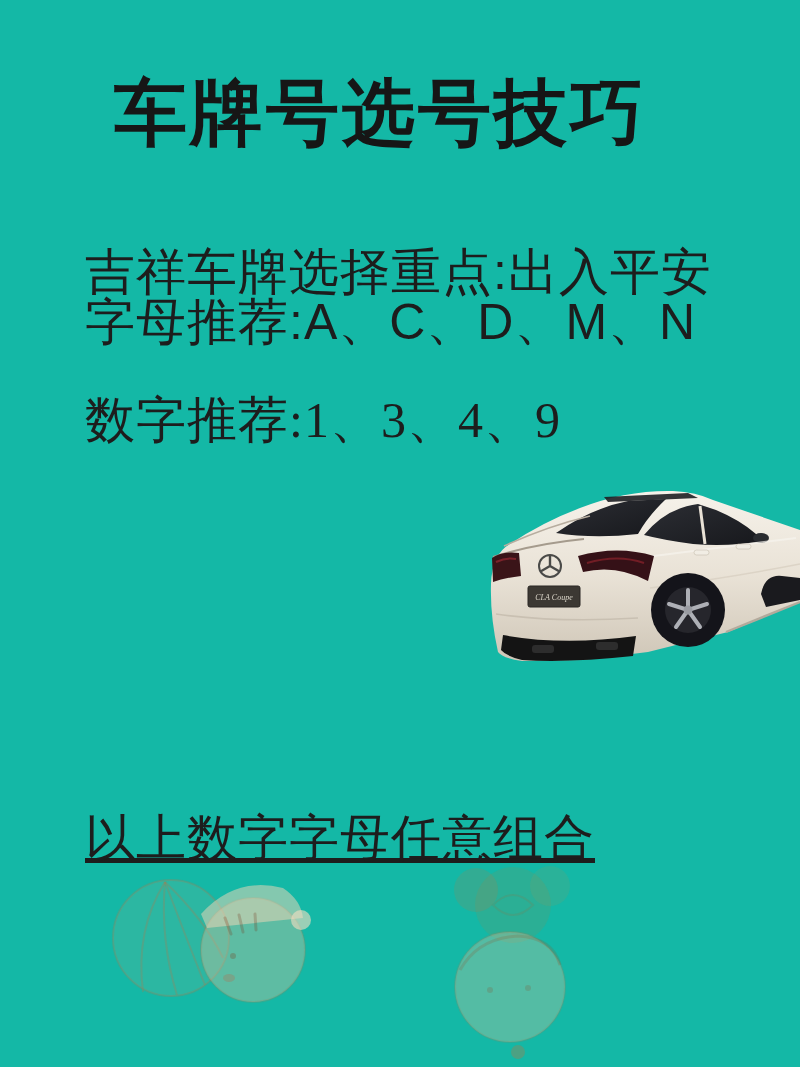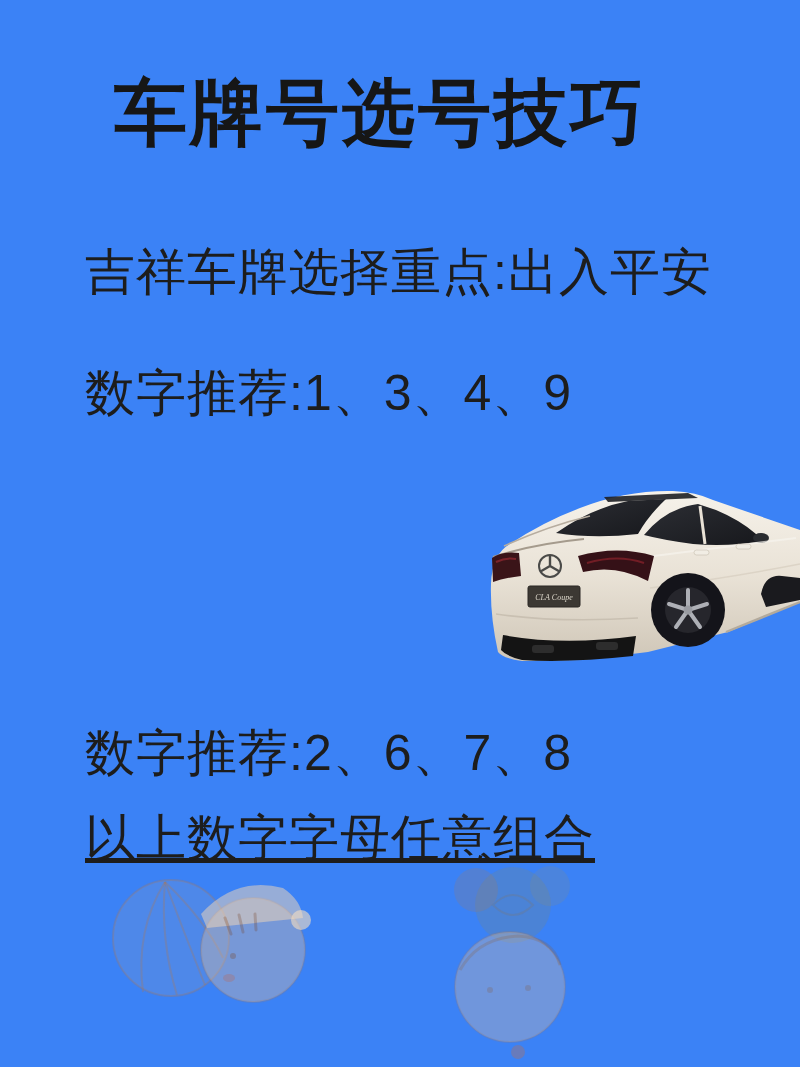--- a/index.html
+++ b/index.html
@@ -1,20 +1,20 @@
 <!DOCTYPE html>
 <html><head>
 <meta charset="utf-8">
 <style>
   html, body { margin: 0; padding: 0; }
   #page {
     position: relative;
     width: 800px;
     height: 1067px;
-    background: #3b82f6;
+    background: #14b8a6;
     overflow: hidden;
     font-family: "Liberation Sans", "DejaVu Sans", sans-serif;
   }
   #poster-title {
     position: absolute;
     left: 114px;
     top: 76px;
     font-size: 73px;
     font-weight: 900;
     letter-spacing: 3px;
@@ -27,21 +27,21 @@
     left: 85px;
     font-size: 50px;
     font-weight: 500;
     color: #1d1d1d;
     line-height: 1;
     letter-spacing: 1px;
     white-space: nowrap;
   }
   .l1 { top: 220px; margin-top: 27px; }
   .l2 { top: 297px; }
-  .l3 { top: 368px; }
+  .l3 { top: 395px; font-family: Liberation Serif, serif; }
   .l4 { top: 467px; }
   .l5 { top: 642px; }
   .l6 { top: 728px; }
   .l7 { top: 813px; text-decoration: underline; }
   #car {
     position: absolute;
     left: 488px;
     top: 486px;
     width: 312px;
     height: 182px;
@@ -51,22 +51,22 @@
   #doodle-right { left: 418px; top: 850px; width: 195px; height: 217px; }
 </style>
 </head>
 <body>
 
 <div id="page">
 
   <div id="poster-title">车牌号选号技巧</div>
 
   <div class="text-line l1">吉祥车牌选择重点:出入平安</div>
+  <div class="text-line l2">字母推荐:A、C、D、M、N</div>
   <div class="text-line l3">数字推荐:1、3、4、9</div>
-  <div class="text-line l6">数字推荐:2、6、7、8</div>
   <div class="text-line l7">以上数字字母任意组合</div>
 
   <svg id="car" viewBox="0 0 312 182" xmlns="http://www.w3.org/2000/svg">
     <defs>
       <linearGradient id="bodyGrad" x1="0" y1="0" x2="0" y2="1">
         <stop offset="0" stop-color="#f6f2ea"></stop>
         <stop offset="0.5" stop-color="#e9e2d6"></stop>
         <stop offset="1" stop-color="#cfc6b7"></stop>
       </linearGradient>
       <linearGradient id="glassGrad" x1="0" y1="0" x2="1" y2="1">

